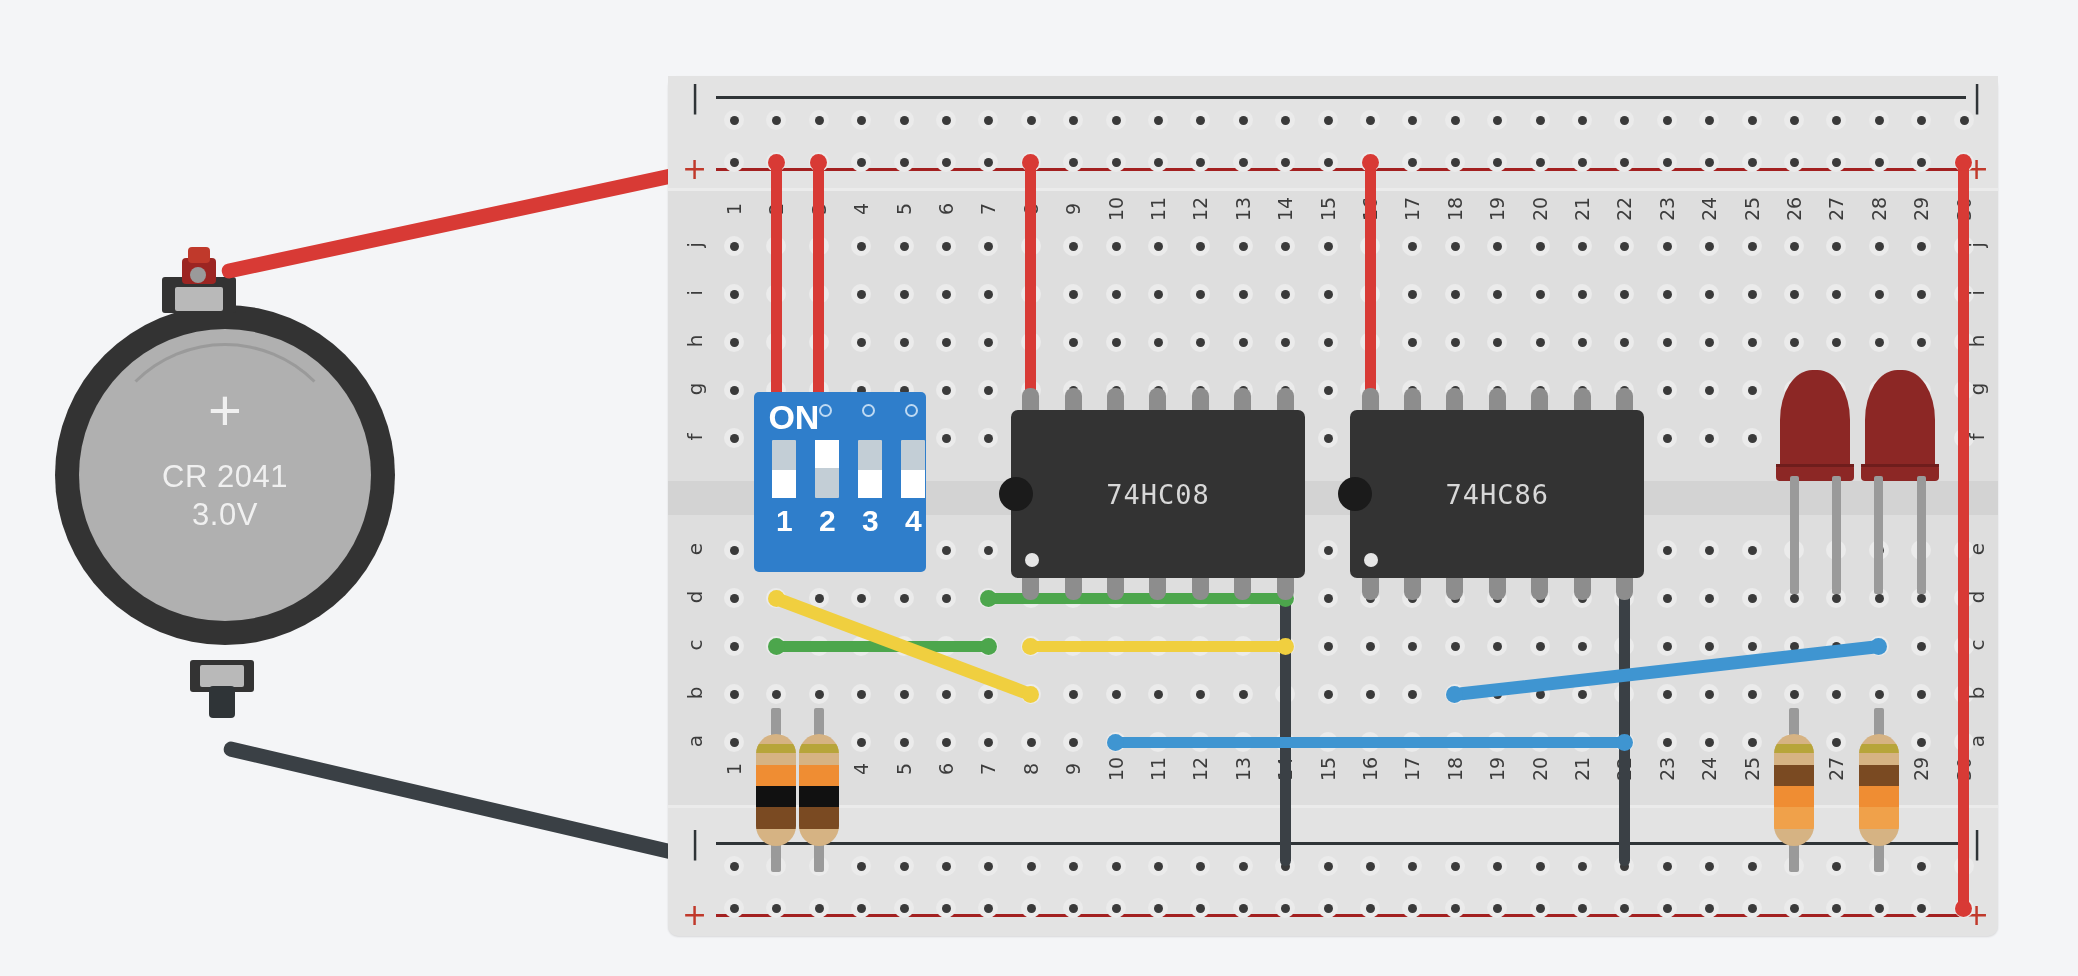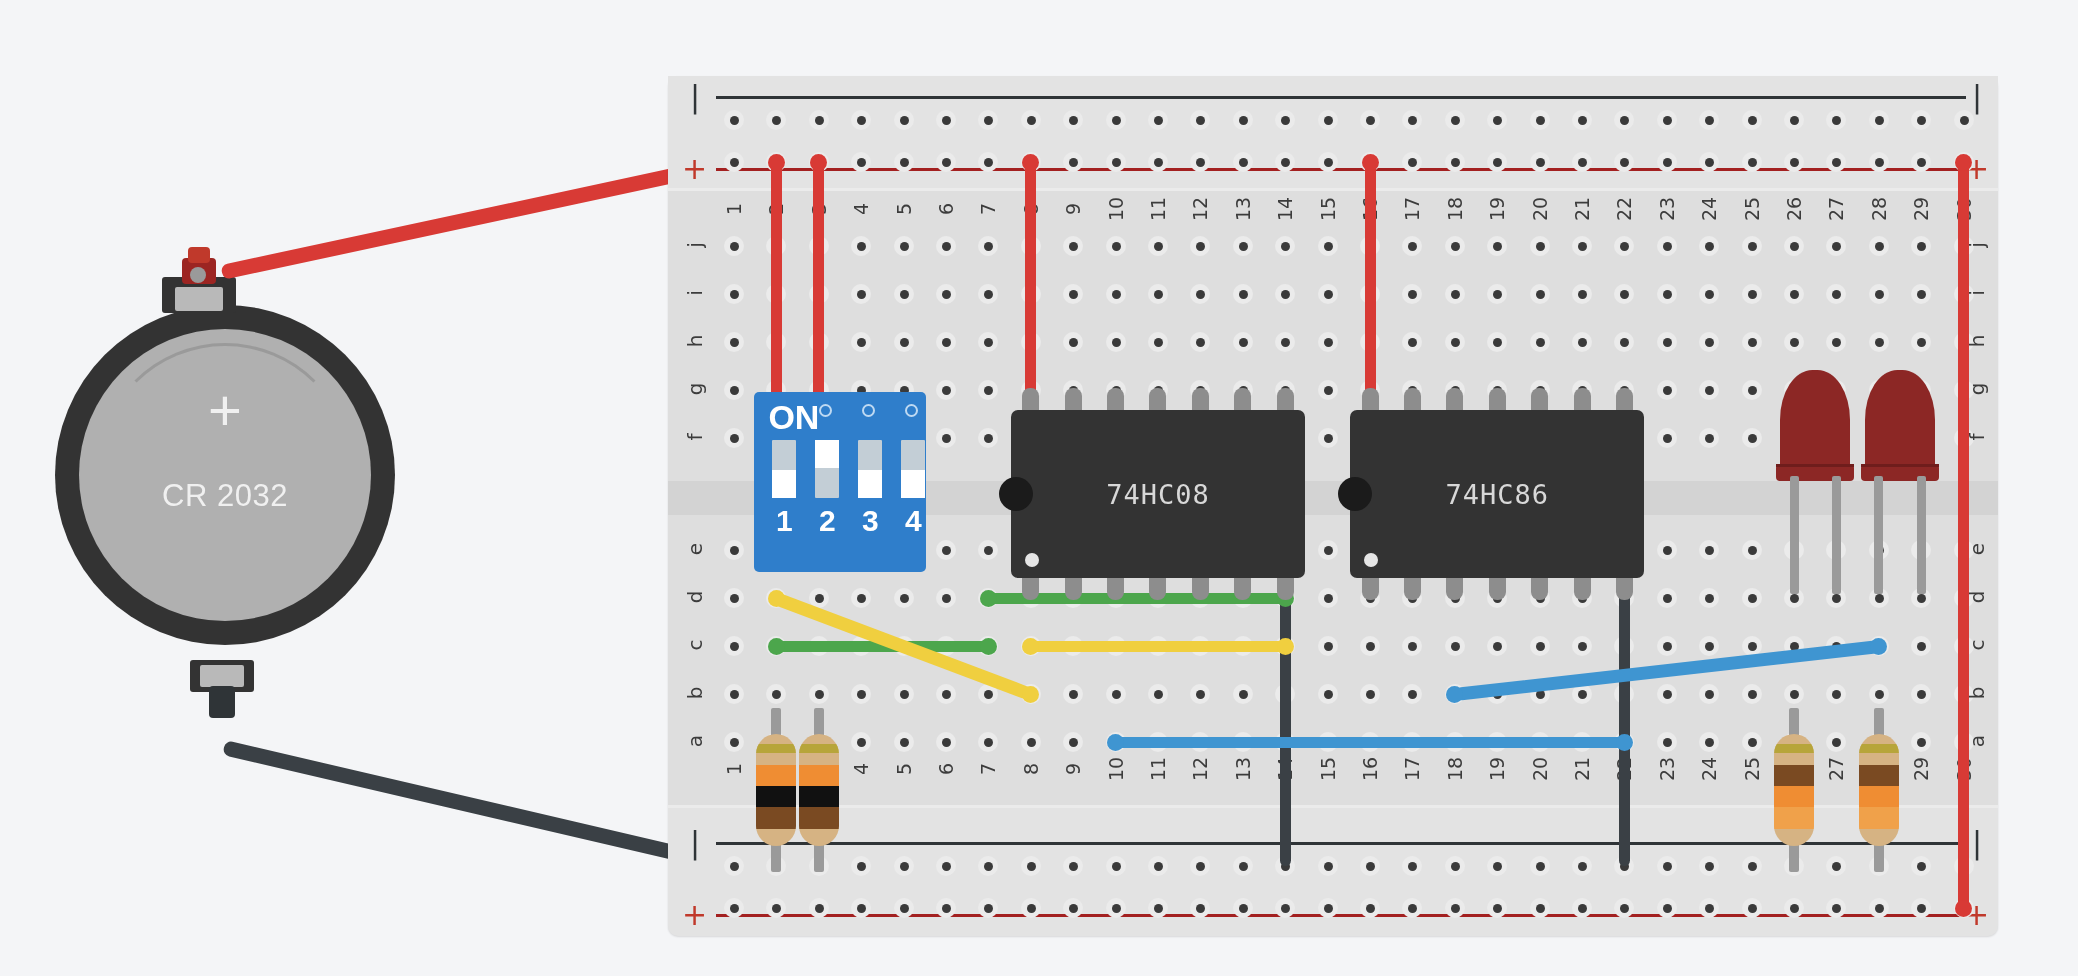--- a/index.html
+++ b/index.html
@@ -171,21 +171,22 @@
 </head>
 <body>
 
 <div class="stage">
 
   <div id="battery" style="left:55px;top:305px;width:340px;height:340px;">
     <div class="bat-outer"></div>
     <div class="bat-inner" style="left:24px;top:24px;width:292px;height:292px;">
       <div class="bat-plus-mark" style="top:52px;">+</div>
       <div class="bat-text" style="margin-top:42px;">
-        <div>CR 2032</div>
+        <div>CR 2041</div>
+        <div>3.0V</div>
       </div>
     </div>
     <div class="bat-arc" style="left:42px;top:38px;width:250px;height:250px;"></div>
   </div>
 
   <div class="bat-tab" style="left:162px;top:277px;width:74px;height:36px;"></div>
   <div class="bat-tab-in" style="left:175px;top:287px;width:48px;height:24px;"></div>
   <div class="bat-term-red" style="left:182px;top:258px;width:34px;height:26px;"></div>
   <div class="bat-term-red2" style="left:188px;top:247px;width:22px;height:16px;"></div>
   <div class="bat-term-cap" style="left:190px;top:267px;width:16px;height:16px;"></div>

